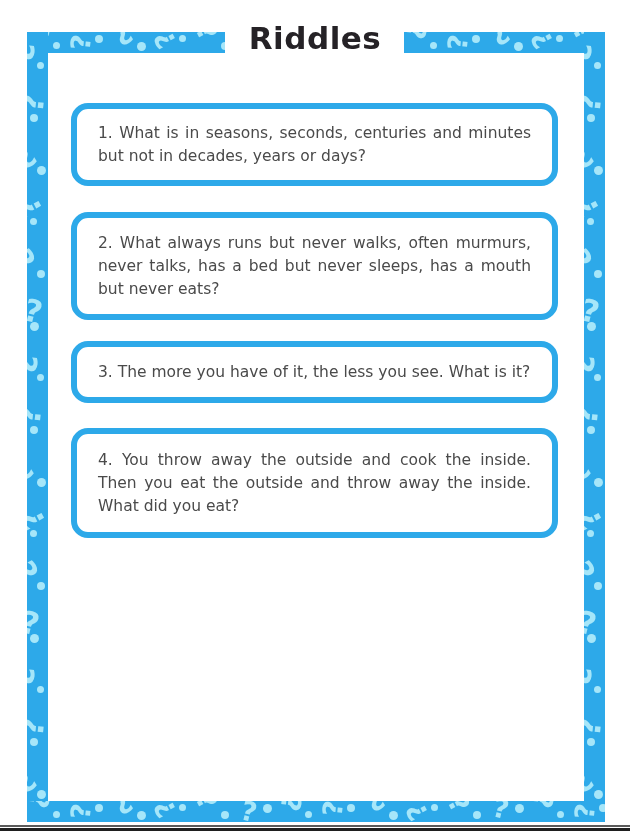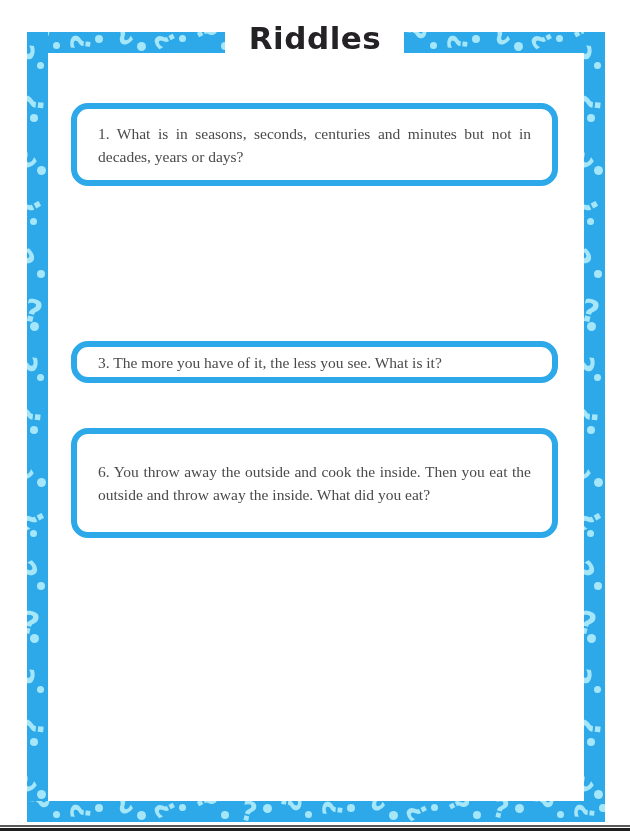--- a/index.html
+++ b/index.html
@@ -64,25 +64,24 @@
     align-items:center;
     padding:0 21px;
   }
   .riddle-box p{
     margin:0;
     width:100%;
     font-size:15.5px;
     line-height:23px;
     color:var(--text);
     text-align:justify;
-    font-family:Liberation Serif, serif;
   }
   .box-1{top:103px;height:83px;}
   .box-2{top:212px;height:108px;}
-  .box-3{top:341px;height:42px;justify-content:center;}
+  .box-3{top:341px;height:62px;justify-content:center;}
   .box-4{top:428px;height:110px;}
   .box-5{top:551px;height:84px;}
   .box-6{top:659px;height:87px;}
   
   .edge-line-thin{
     position:absolute;left:0;top:825px;width:630px;height:2px;
     background:#5a5a5a;
   }
   .edge-line-thick{
     position:absolute;left:0;top:828px;width:630px;height:3px;
@@ -211,23 +210,26 @@
       <span class="pdot" style="width: 7px; height: 7px; left: 530px; top: 10px;"></span>
       <span class="pq" style="font-size: 27px; left: 550px; top: -3px; transform: rotate(-84deg);">?</span>
       <span class="pdot" style="width: 8px; height: 8px; left: 572px; top: 3px;"></span>
     </div>
 
   <h1 class="title">Riddles</h1>
 
   <div class="riddle-box box-1">
     <p>1. What is in seasons, seconds, centuries and minutes but not in decades, years or days?</p>
   </div>
+  <div class="riddle-box box-2">
+    <p>2. What always runs but never walks, often murmurs, never talks, has a bed but never sleeps, has a mouth but never eats?</p>
+  </div>
   <div class="riddle-box box-3">
     <p>3. The more you have of it, the less you see. What is it?</p>
   </div>
   <div class="riddle-box box-4">
-    <p>6. You throw away the outside and cook the inside. Then you eat the outside and throw away the inside. What did you eat?</p>
+    <p>4. You throw away the outside and cook the inside. Then you eat the outside and throw away the inside. What did you eat?</p>
   </div>
 
   <div class="edge-line-thin"></div>
   <div class="edge-line-thick"></div>
 
 </div>
 
 </body></html>

